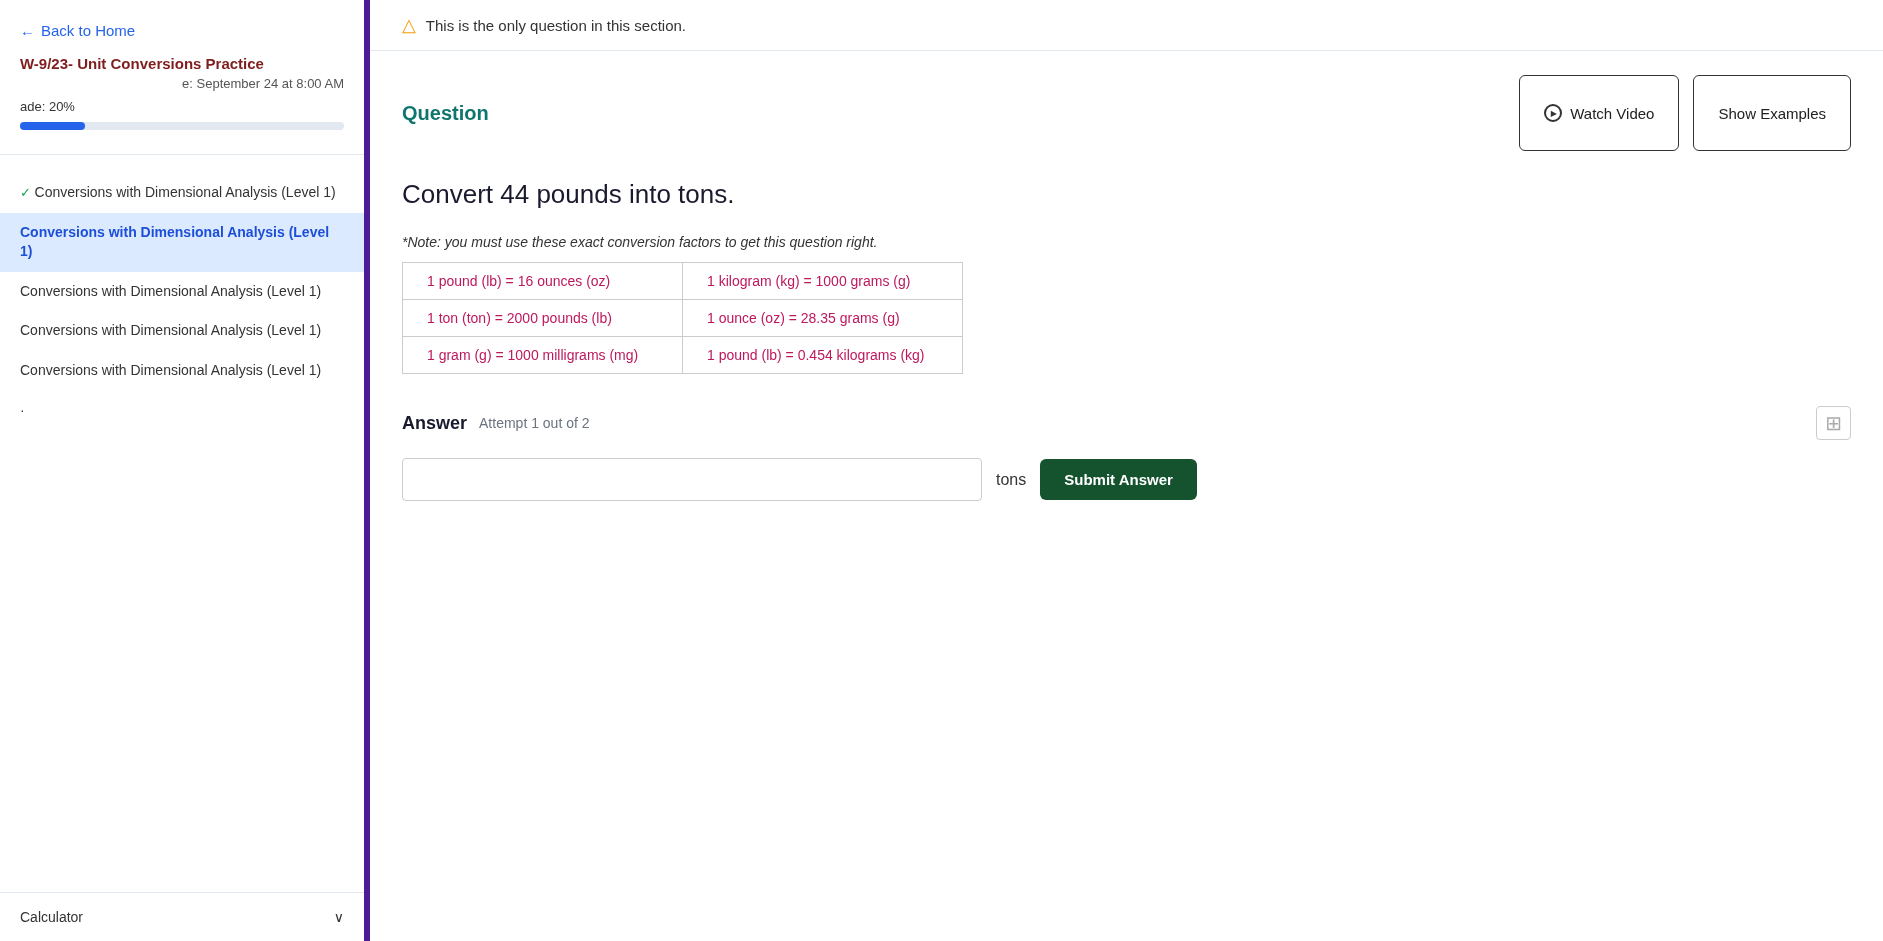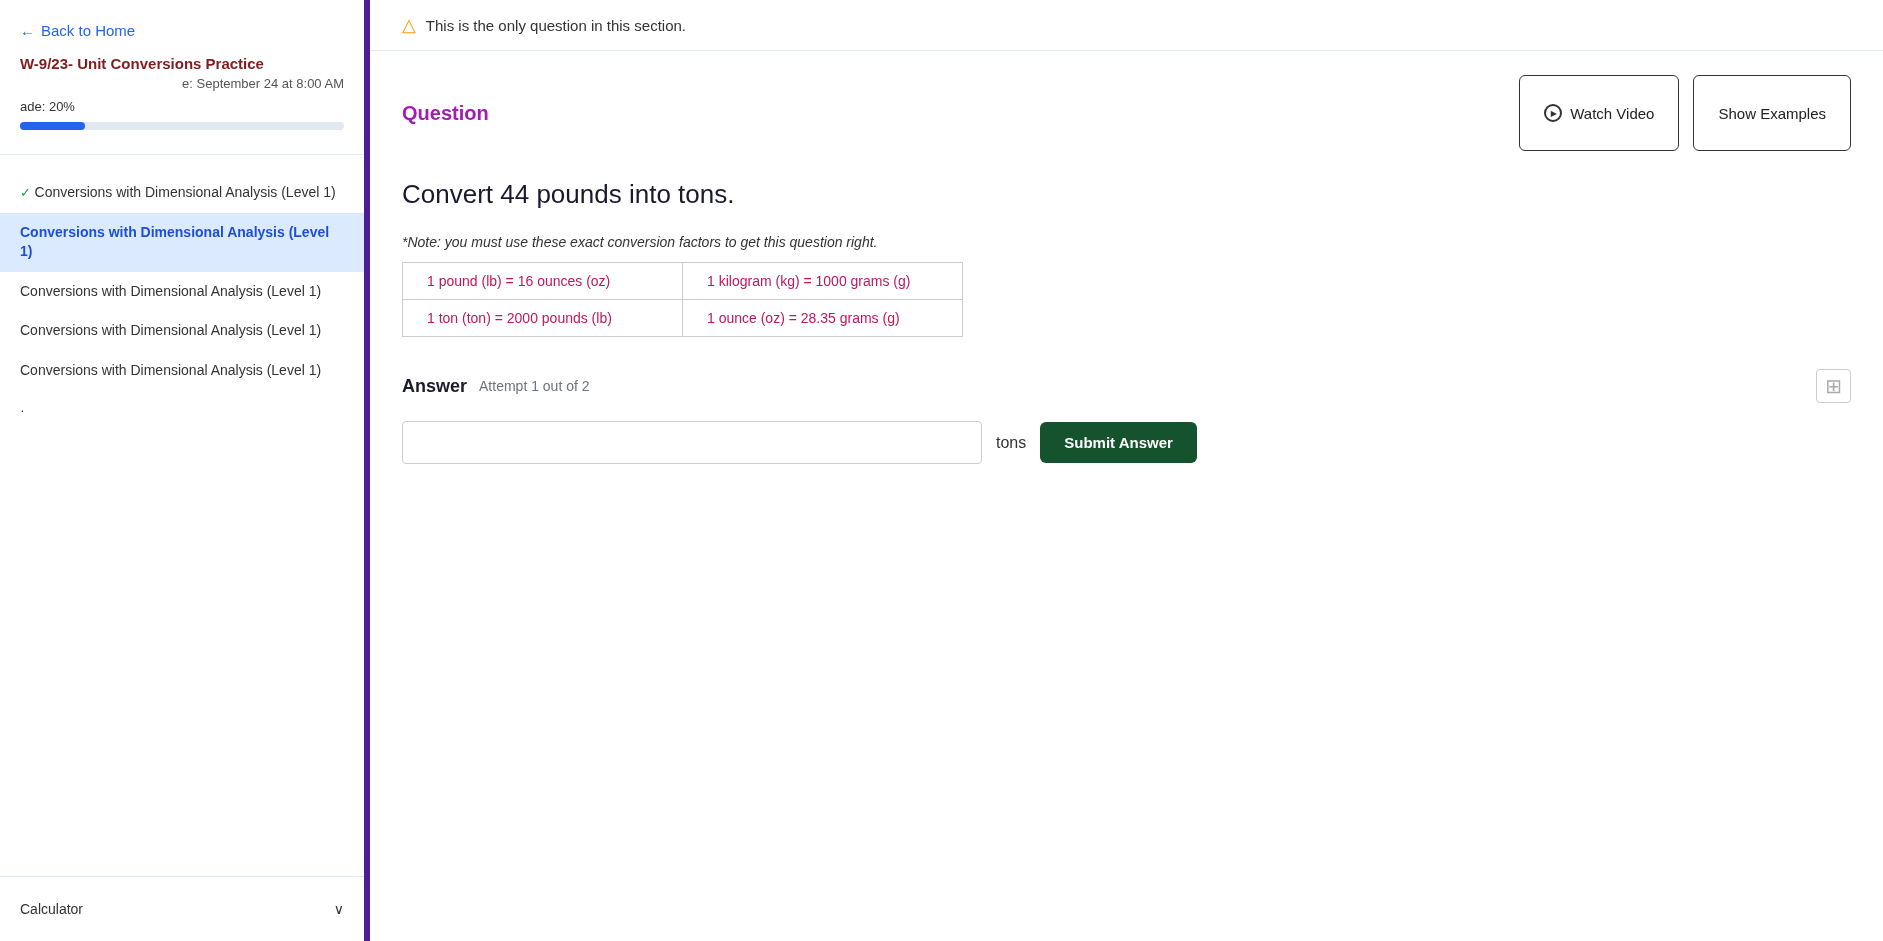--- a/index.html
+++ b/index.html
@@ -102,21 +102,21 @@
     }
 
     .nav-item.completed::before {
       content: '✓ ';
       color: #16a34a;
       font-size: 13px;
     }
 
     .calculator-section {
       margin-top: auto;
-      padding: 24px 20px;
+      padding: 16px 20px;
       border-top: 1px solid #e2e8f0;
       font-size: 14px;
       color: #333;
       cursor: pointer;
       display: flex;
       justify-content: space-between;
     }
 
     
     .main-content {
@@ -153,21 +153,21 @@
     .question-header {
       display: flex;
       align-items: center;
       justify-content: space-between;
       margin-bottom: 28px;
     }
 
     .question-label {
       font-size: 20px;
       font-weight: 700;
-      color: #a21caf;
+      color: #0f766e;
     }
 
     .header-buttons {
       display: flex;
       gap: 14px;
     }
 
     .btn-outline {
       border: 1.5px solid #333;
       background: #fff;
@@ -354,20 +354,24 @@
     <table class="conversion-table">
       <tbody id="conversion-tbody">
           <tr>
             <td>1 pound (lb) = 16 ounces (oz)</td>
             <td>1 kilogram (kg) = 1000 grams (g)</td>
           </tr>
           <tr>
             <td>1 ton (ton) = 2000 pounds (lb)</td>
             <td>1 ounce (oz) = 28.35 grams (g)</td>
           </tr>
+          <tr>
+            <td>1 gram (g) = 1000 milligrams (mg)</td>
+            <td>1 pound (lb) = 0.454 kilograms (kg)</td>
+          </tr>
         </tbody>
     </table>
 
     <div class="answer-section">
       <div class="answer-header">
         <span class="answer-label">Answer</span>
         <span class="attempt-text">Attempt 1 out of 2</span>
         <span class="keyboard-icon">⊞</span>
       </div>
       <div class="answer-row">

